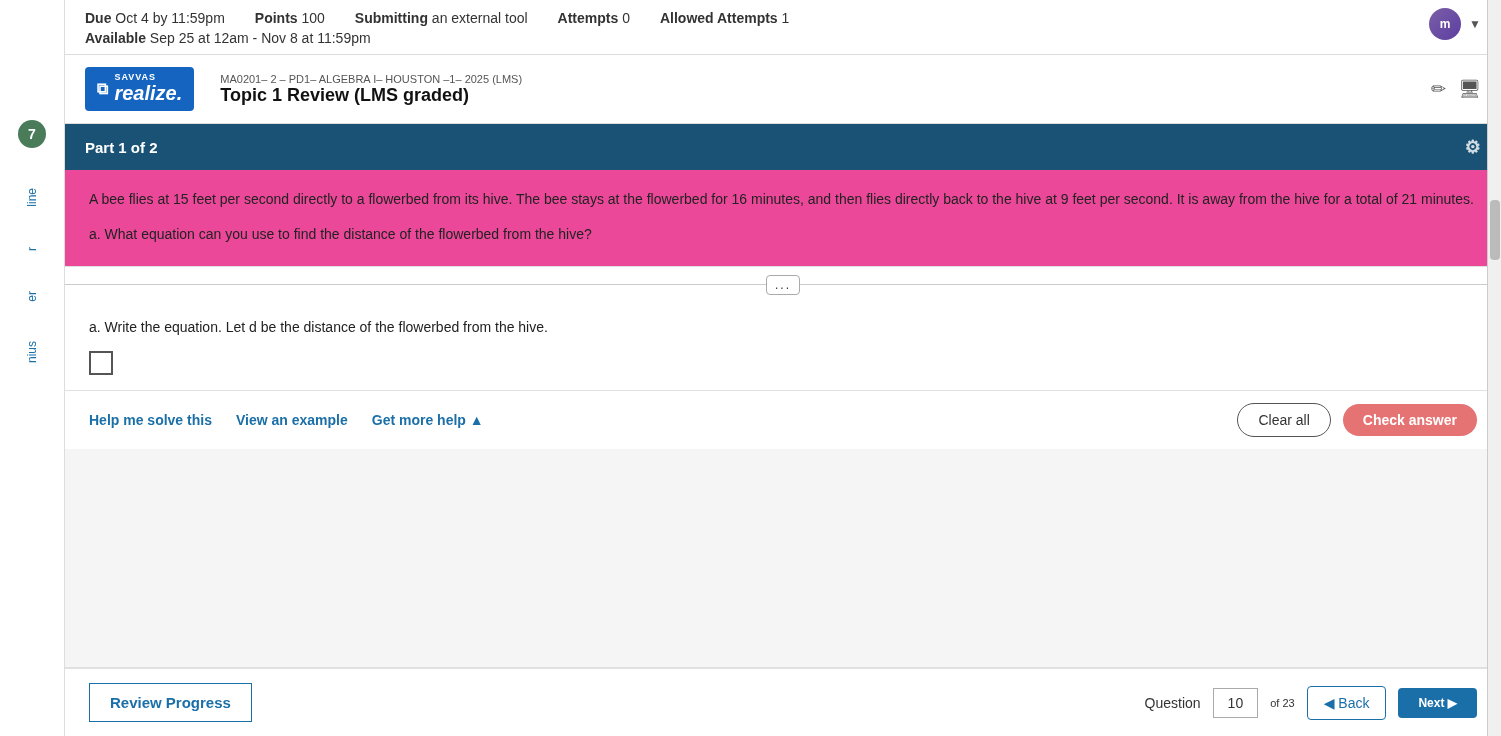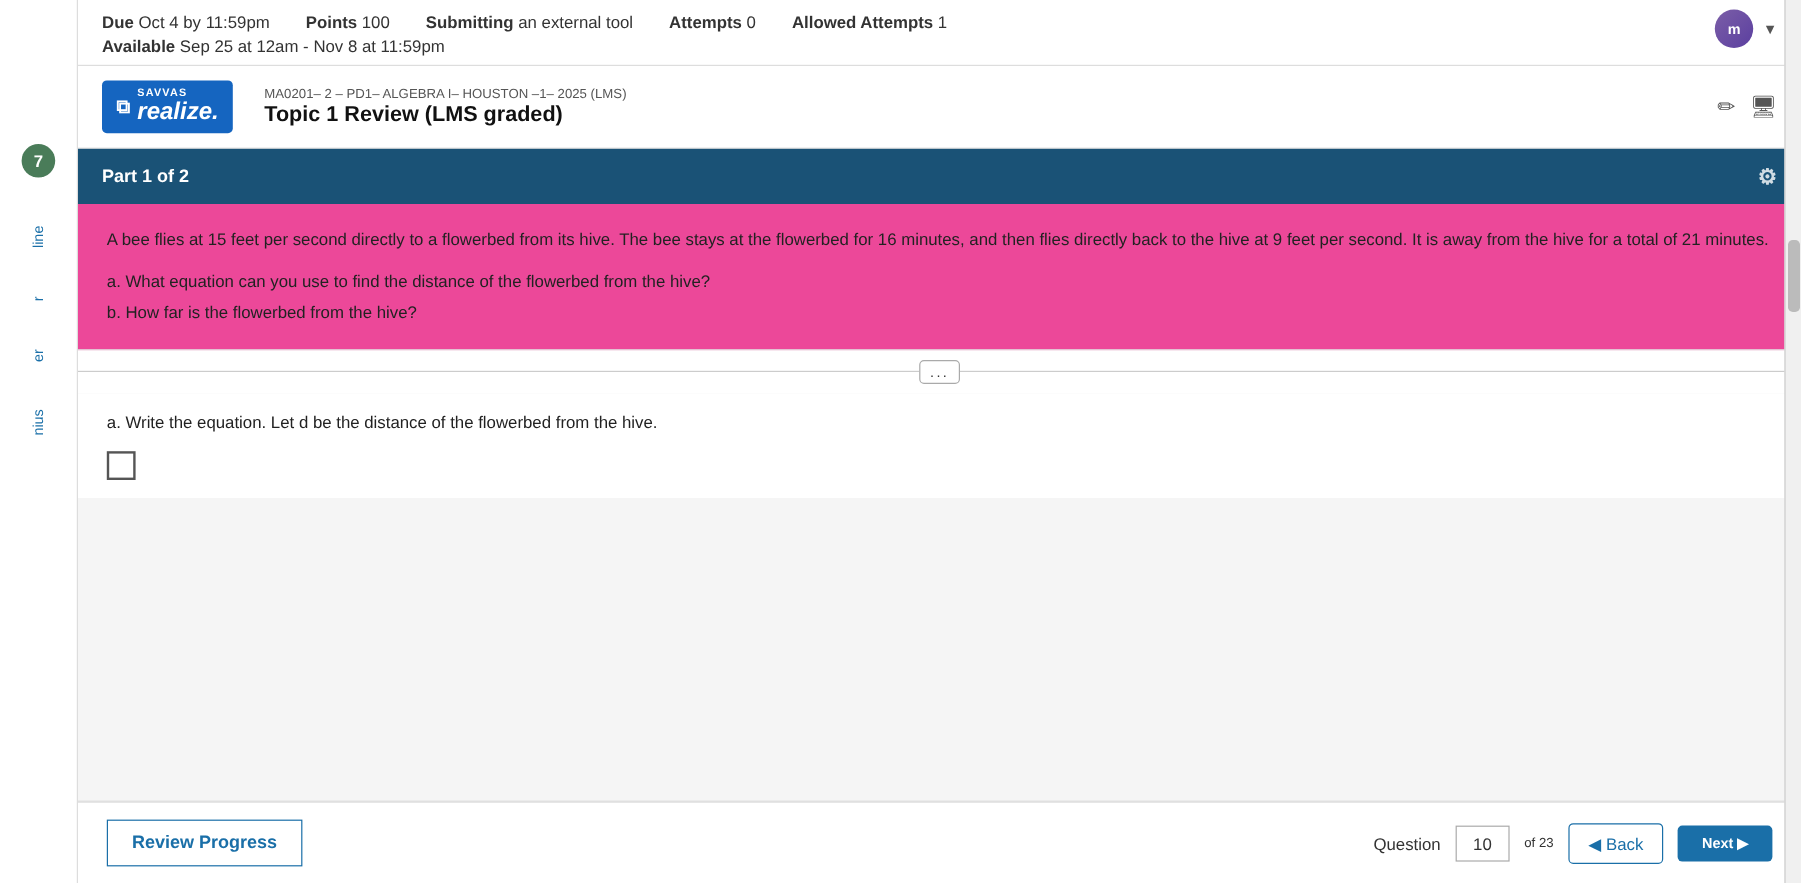--- a/index.html
+++ b/index.html
@@ -461,35 +461,45 @@
 
   <div class="part-header">
     <span>Part 1 of 2</span>
     <span class="settings-icon">⚙</span>
   </div>
 
   <div class="question-content">
     <p class="question-text">A bee flies at 15 feet per second directly to a flowerbed from its hive. The bee stays at the flowerbed for 16 minutes, and then flies directly back to the hive at 9 feet per second. It is away from the hive for a total of 21 minutes.</p>
     <div class="question-parts">
       <p>a. What equation can you use to find the distance of the flowerbed from the hive?</p>
-      <p>b. How far is the flowerbed from the hive?</p>
     </div>
   </div>
 
   <div class="divider-row" style="background:#fff;">
     <div class="divider-line"></div>
     <button class="dots-button">...</button>
     <div class="divider-line"></div>
   </div>
 
   <div class="answer-section">
     <p class="answer-label">a. Write the equation. Let d be the distance of the flowerbed from the hive.</p>
     <div class="answer-box"></div>
   </div>
 
+  <div class="action-bar">
+    <div class="action-left">
+      <a class="action-link">Help me solve this</a>
+      <a class="action-link">View an example</a>
+      <a class="action-link">Get more help ▲</a>
+    </div>
+    <div class="action-right">
+      <button class="clear-all-btn">Clear all</button>
+      <button class="check-answer-btn">Check answer</button>
+    </div>
+  </div>
 
 </div>
 
 <div class="bottom-nav">
   <button class="review-progress-btn">Review Progress</button>
   <div class="nav-right">
     <span class="question-label">Question</span>
     <div class="question-number-box">10</div>
     <span class="of-total">of 23</span>
     <button class="back-btn">◀ Back</button>

